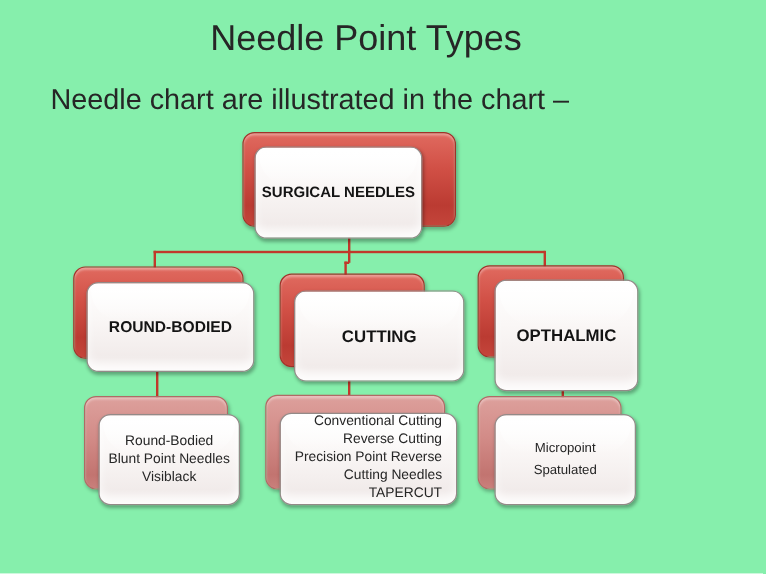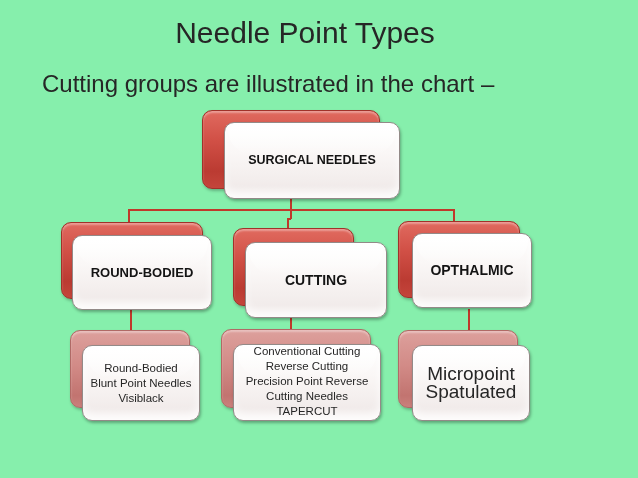--- a/index.html
+++ b/index.html
@@ -53,85 +53,85 @@
   .conn{position:absolute;background:#c0392b;}
   .conn.v{width:1.5px;}
   .conn.h{height:1.5px;}
 </style>
 </head>
 <body>
 
 <div class="slide">
 
   <div class="title">Needle Point Types</div>
-  <div class="subtitle">Cutting groups are illustrated in the chart –</div>
+  <div class="subtitle">Needle chart are illustrated in the chart –</div>
 
   <div>
 
     <div class="conn v" style="left:290px;top:198px;height:12px;"></div>
     <div class="conn h" style="left:128px;top:209px;width:326px;"></div>
     <div class="conn v" style="left:128px;top:209px;height:14px;"></div>
     <div class="conn v" style="left:290px;top:209px;height:10px;"></div>
     <div class="conn h" style="left:287px;top:218px;width:4px;"></div>
     <div class="conn v" style="left:287px;top:218px;height:11px;"></div>
     <div class="conn v" style="left:453px;top:209px;height:13px;"></div>
     <div class="conn v" style="left:130px;top:309px;height:23px;"></div>
     <div class="conn v" style="left:290px;top:317px;height:14px;"></div>
     <div class="conn v" style="left:468px;top:309px;height:23px;"></div>
 
     <div class="node" style="left:202px;top:110px;">
       <div class="back" style="width:176px;height:77px;"></div>
-      <div class="front" style="left:10px;top:12px;width:176px;height:77px;margin-left:12px;">
+      <div class="front" style="left:10px;top:12px;width:140px;height:77px;">
         <span class="node-label" style="font-size:12.5px;">SURGICAL NEEDLES</span>
       </div>
     </div>
 
     <div class="node" style="left:61px;top:222px;">
       <div class="back" style="width:140px;height:75px;"></div>
       <div class="front" style="left:11px;top:13px;width:140px;height:75px;">
         <span class="node-label" style="font-size:13px;">ROUND-BODIED</span>
       </div>
     </div>
 
     <div class="node" style="left:233px;top:228px;">
       <div class="back" style="width:119px;height:76px;"></div>
       <div class="front" style="left:12px;top:14px;width:142px;height:76px;">
         <span class="node-label" style="font-size:14px;">CUTTING</span>
       </div>
     </div>
 
     <div class="node" style="left:398px;top:221px;">
       <div class="back" style="width:120px;height:75px;"></div>
-      <div class="front" style="left:14px;top:12px;width:120px;height:75px;">
+      <div class="front" style="left:14px;top:12px;width:120px;height:93px;">
         <span class="node-label" style="font-size:14px;">OPTHALMIC</span>
       </div>
     </div>
 
     <div class="node rose" style="left:70px;top:330px;">
       <div class="back" style="width:118px;height:76px;"></div>
       <div class="front" style="left:12px;top:15px;width:118px;height:76px;">
         <span class="leaf-label">Round-Bodied
 Blunt Point Needles
 Visiblack</span>
       </div>
     </div>
 
     <div class="node rose" style="left:221px;top:329px;">
       <div class="back" style="width:148px;height:77px;"></div>
       <div class="front" style="left:12px;top:15px;width:148px;height:77px;">
-        <span class="leaf-label" style="margin-top:-3px;">Conventional Cutting
+        <span class="leaf-label" style="margin-top:-3px;text-align:right;">Conventional Cutting
 Reverse Cutting
 Precision Point Reverse
 Cutting Needles
 TAPERCUT</span>
       </div>
     </div>
 
     <div class="node rose" style="left:398px;top:330px;">
       <div class="back" style="width:118px;height:76px;"></div>
       <div class="front" style="left:14px;top:15px;width:118px;height:76px;">
-        <span class="leaf-label" style="font-size:19px;line-height:18px;">Micropoint
+        <span class="leaf-label" style="font-size:11px;line-height:18px;">Micropoint
 Spatulated</span>
       </div>
     </div>
 
   </div>
 </div>
 
 </body></html>

